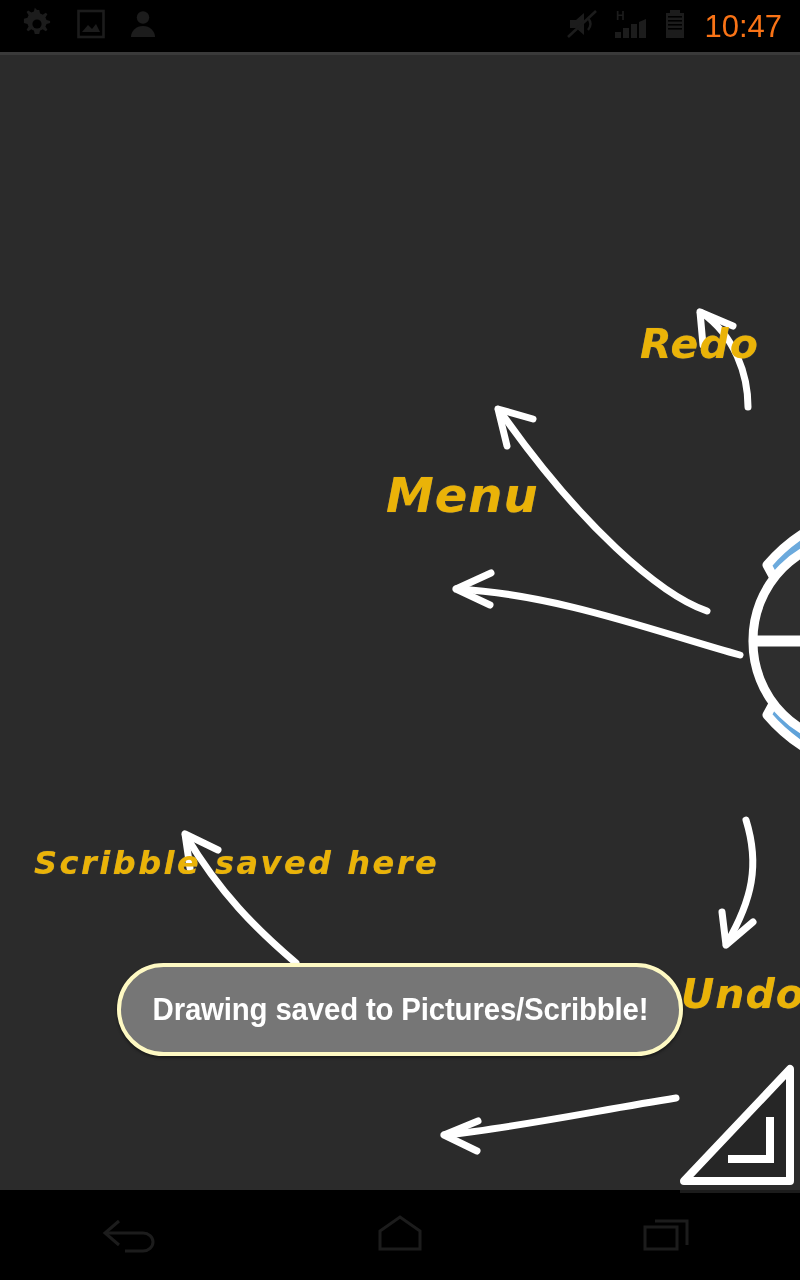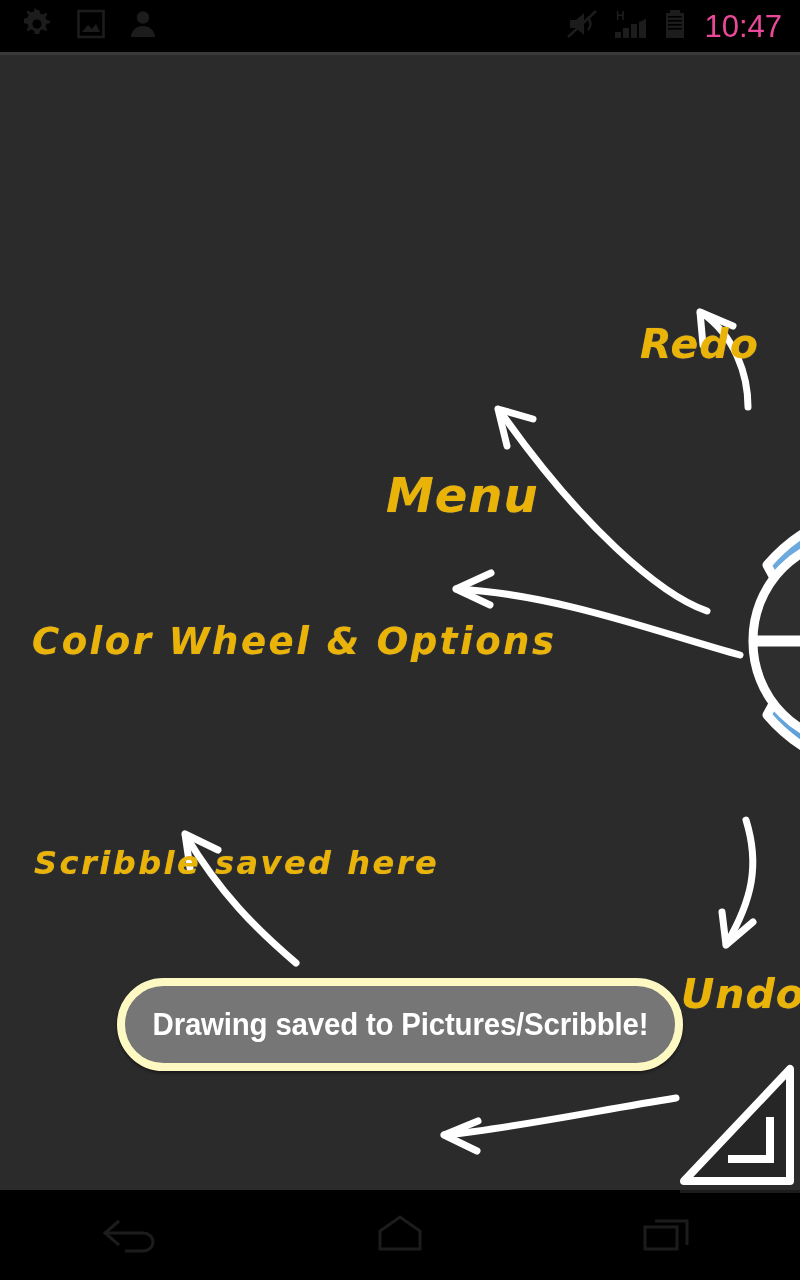--- a/index.html
+++ b/index.html
@@ -40,21 +40,21 @@
   }
   .status-right {
     margin-left: auto;
     display: flex;
     align-items: center;
     gap: 10px;
     padding-right: 18px;
   }
   .sb-icon { display: block; }
   .sb-clock {
-    color: #ec4899;
+    color: #f97316;
     font-family: "Liberation Sans", sans-serif;
     font-size: 31px;
     letter-spacing: 0px;
     line-height: 1;
     margin-left: 6px;
     font-weight: 400;
   }
   #status-underline {
     position: absolute;
     left: 0; top: 52px;
@@ -110,27 +110,26 @@
 
   
   #toast {
     position: absolute;
     left: 117px;
     top: 908px;
     width: 566px;
     height: 93px;
     box-sizing: border-box;
     background: #767676;
-    border: 8px solid #fef9c3;
+    border: 4px solid #fef9c3;
     border-radius: 48px;
     display: flex;
     align-items: center;
     justify-content: center;
     box-shadow: 0 2px 3px rgba(0,0,0,0.45);
-    margin-top: 15px;
   }
   #toast-text {
     color: #ffffff;
     font-family: "Liberation Sans", sans-serif;
     font-size: 32px;
     font-weight: bold;
     letter-spacing: -0.2px;
     white-space: nowrap;
     transform: scaleX(0.92);
   }
@@ -273,21 +272,20 @@
       </g>
 
       <g>
         <path class="ink" stroke-width="7" d="M676 1043 C 600 1055, 520 1072, 446 1080"></path>
         <path class="ink" stroke-width="7" d="M444 1080 L 478 1066 M444 1080 L 477 1096"></path>
       </g>
     </svg>
 
     <div class="hand-label" id="label-redo">Redo</div>
     <div class="hand-label" id="label-menu">Menu</div>
-    <div class="hand-label" id="label-color">Color Wheel &amp; Options</div>
     <div class="hand-label" id="label-pics">Scribble saved here</div>
     <div class="hand-label" id="label-undo">Undo</div>
 
     <svg id="radial-menu" viewBox="0 0 360 460">
       <defs>
         <linearGradient id="wedgeGrad" x1="0" y1="0" x2="1" y2="1">
           <stop offset="0%" stop-color="#79b2e0"></stop>
           <stop offset="55%" stop-color="#5a9fd8"></stop>
           <stop offset="100%" stop-color="#4487c2"></stop>
         </linearGradient>

